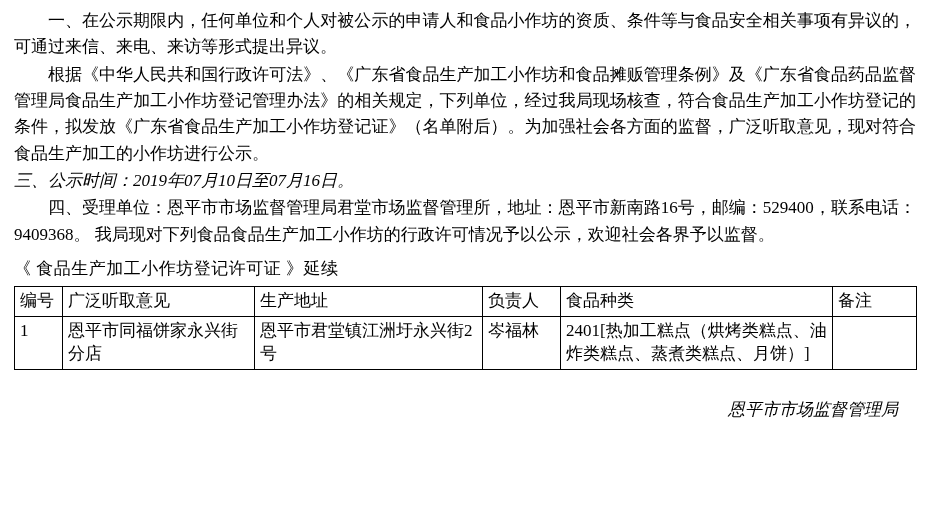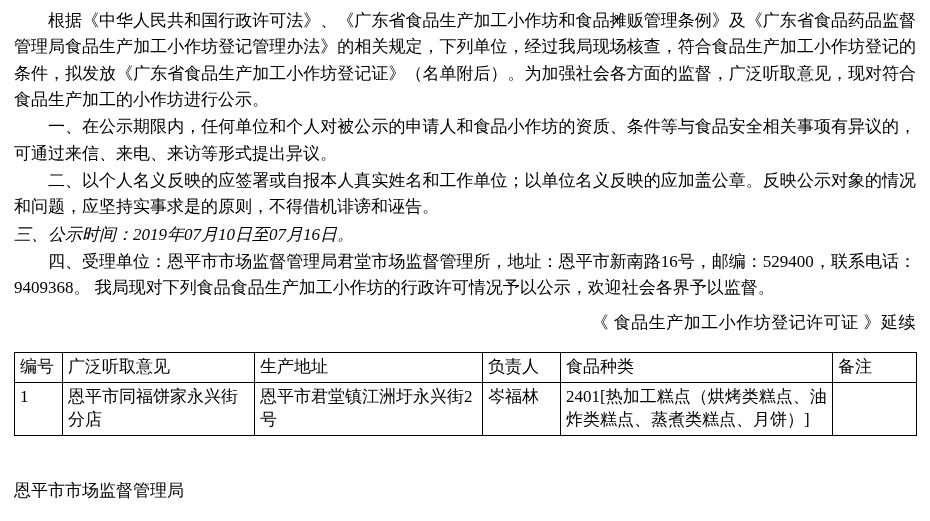--- a/index.html
+++ b/index.html
@@ -29,23 +29,23 @@
     text-justify: inter-ideograph;
   }
   p.indent2 {
     text-indent: 2em;
   }
   p.noindent {
     text-indent: 0;
     font-style: italic;
   }
   .table-title {
-    text-align: right;
+    text-align: left;
     font-size: 17px;
-    margin: 8px 0 16px 0;
+    margin: 8px 0 4px 0;
     letter-spacing: 0.5px;
   }
   table.reg {
     border-collapse: collapse;
     width: 902px;
     table-layout: fixed;
     font-size: 17px;
   }
   table.reg th, table.reg td {
     border: 1px solid #000000;
@@ -59,35 +59,36 @@
   .col-name { width: 192px; }
   .col-addr { width: 228px; }
   .col-person { width: 78px; }
   .col-kind { width: 272px; }
   .col-remark { width: 84px; }
   td.cell-no {
     text-align: center;
     vertical-align: top;
   }
   .signature {
-    margin-top: 42px;
+    margin-top: 27px;
+    text-align: right;
     padding-right: 18px;
     line-height: 1.5;
     font-size: 17px;
+    font-style: italic;
   }
   .sig-line { display: block; }
 </style>
 </head>
 <body>
 
 <div class="page">
 
+  <p class="para indent2">一、在公示期限内，任何单位和个人对被公示的申请人和食品小作坊的资质、条件等与食品安全相关事项有异议的，可通过来信、来电、来访等形式提出异议。</p>
   <p class="para indent2">根据《中华人民共和国行政许可法》、《广东省食品生产加工小作坊和食品摊贩管理条例》及《广东省食品药品监督管理局食品生产加工小作坊登记管理办法》的相关规定，下列单位，经过我局现场核查，符合食品生产加工小作坊登记的条件，拟发放《广东省食品生产加工小作坊登记证》（名单附后）。为加强社会各方面的监督，广泛听取意见，现对符合食品生产加工的小作坊进行公示。</p>
-  <p class="para indent2">一、在公示期限内，任何单位和个人对被公示的申请人和食品小作坊的资质、条件等与食品安全相关事项有异议的，可通过来信、来电、来访等形式提出异议。</p>
-  <p class="para indent2">二、以个人名义反映的应签署或自报本人真实姓名和工作单位；以单位名义反映的应加盖公章。反映公示对象的情况和问题，应坚持实事求是的原则，不得借机诽谤和诬告。</p>
   <p class="para noindent">三、公示时间：2019年07月10日至07月16日。</p>
   <p class="para indent2">四、受理单位：恩平市市场监督管理局君堂市场监督管理所，地址：恩平市新南路16号，邮编：529400，联系电话：9409368。 我局现对下列食品食品生产加工小作坊的行政许可情况予以公示，欢迎社会各界予以监督。</p>
 
   <div class="table-title">《 食品生产加工小作坊登记许可证 》延续</div>
 
   <table class="reg">
     <colgroup>
       <col class="col-no">
       <col class="col-name">
       <col class="col-addr">

